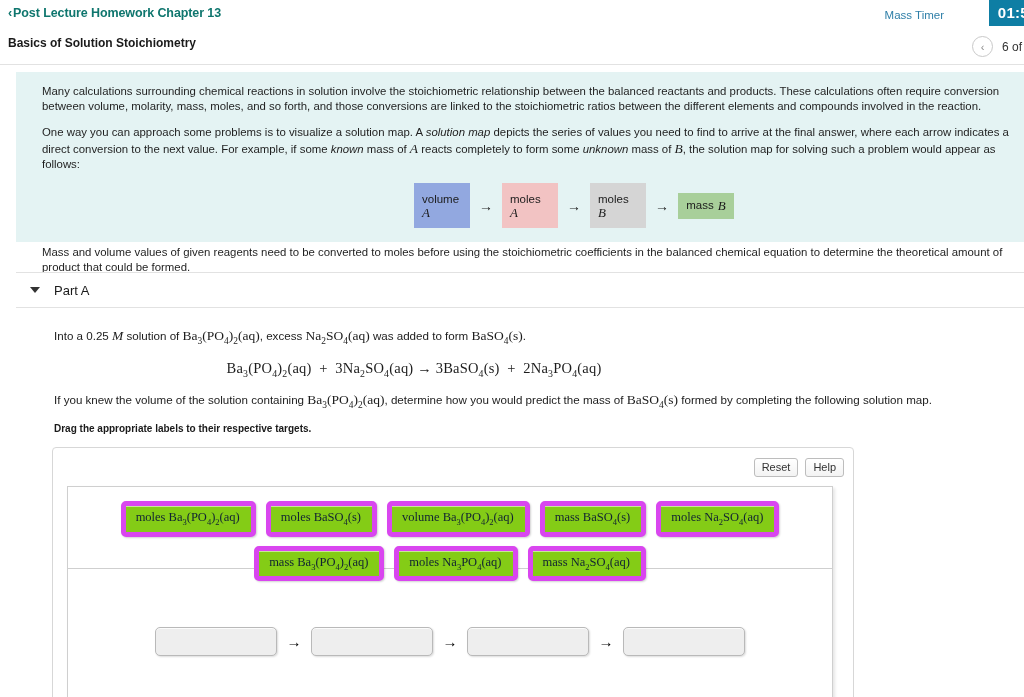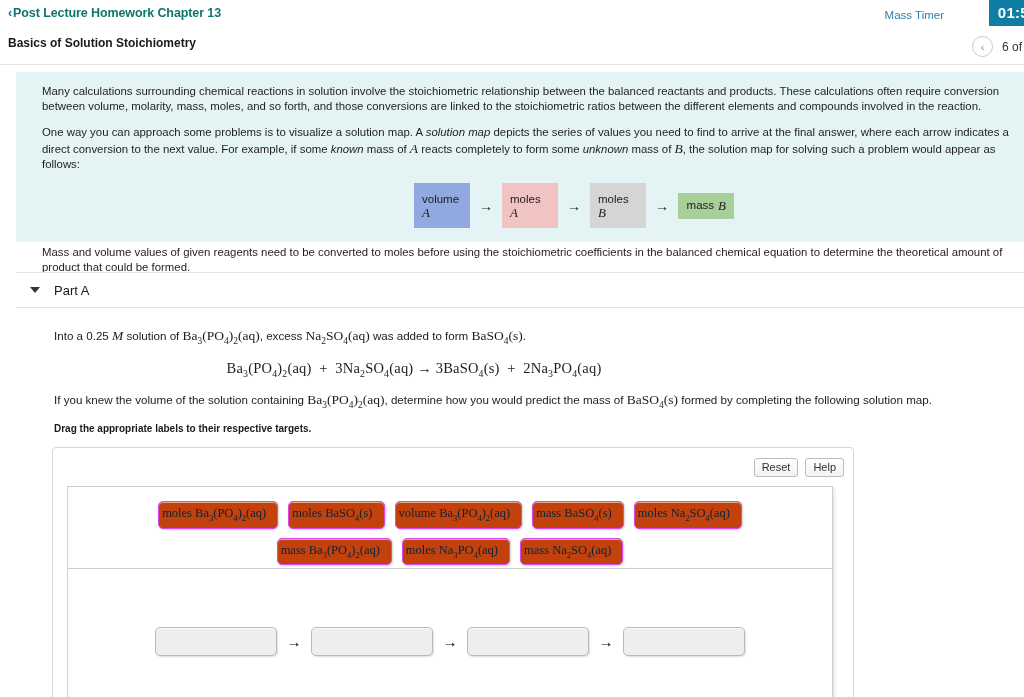--- a/index.html
+++ b/index.html
@@ -90,21 +90,21 @@
     display: flex; flex-direction: column; justify-content: center;
     min-width: 56px; height: 45px;
     padding: 3px 8px; box-sizing: border-box;
     font-size: 11.5px; line-height: 13px; color: #1b1b1b;
   }
   .mapbox.blue  { background: #92a8e0; }
   .mapbox.pink  { background: #f2c3c3; }
   .mapbox.gray  { background: #d5d5d5; }
   .mapbox.green { background: #a8cf9a; }
   .mapbox .ital { font-family: "Liberation Serif", serif; font-style: italic; font-size: 13px; }
-  .mapbox.one-line { justify-content: flex-end; height: 26px; align-self: center; }
+  .mapbox.one-line { justify-content: center; height: 26px; align-self: center; }
   .map-arrow {
     font-size: 14px; color: #1b1b1b; padding: 0 9px; line-height: 1;
   }
 
   
   .hr-parts {
     position: absolute; left: 16px; top: 272px; width: 1008px;
     border-top: 1px solid #e2e2e2;
   }
   .parta-head {
@@ -174,24 +174,24 @@
     box-shadow: 2px 2px 3px rgba(0,0,0,0.10);
   }
   .bank {
     padding: 14px 0 10px 0; border-bottom: 1px solid #cfcfcf;
     height: 82px; box-sizing: border-box;
   }
   .bank-row {
     display: flex; justify-content: center; gap: 10px; margin-bottom: 9px;
   }
   .chip {
-    background: #c2410c;
-    border: 1px solid #d946ef;
+    background: #84cc16;
+    border: 5px solid #d946ef;
     border-radius: 5px;
-    padding: 4px 11px 5px 3px;
+    padding: 4px 11px 5px 10px;
     font-size: 11.2px; color: #123; cursor: grab;
     white-space: nowrap;
     box-shadow: inset 0 1px 0 rgba(255,255,255,0.55), 1px 1px 2px rgba(0,0,0,0.18);
     font-family: "Liberation Serif", serif;
     font-size: 12.5px;
   }
   .chip sub { font-size: 68%; }
   .target-zone {
     position: relative; height: 128px;
   }

